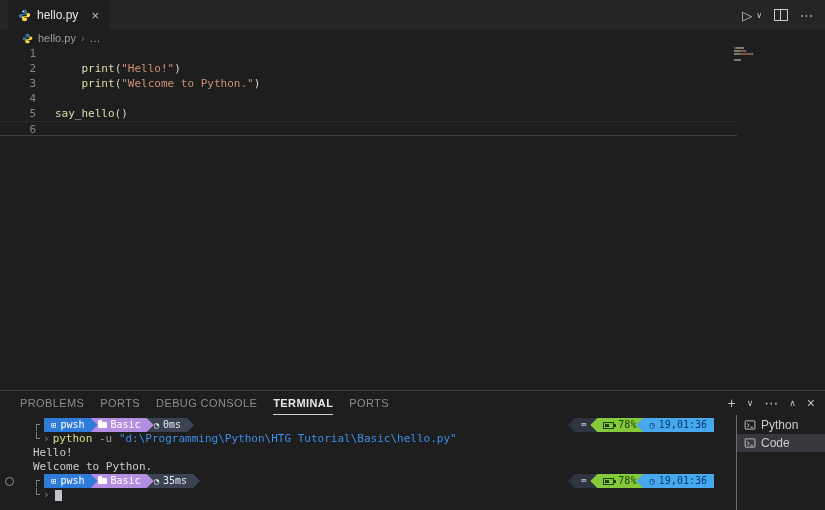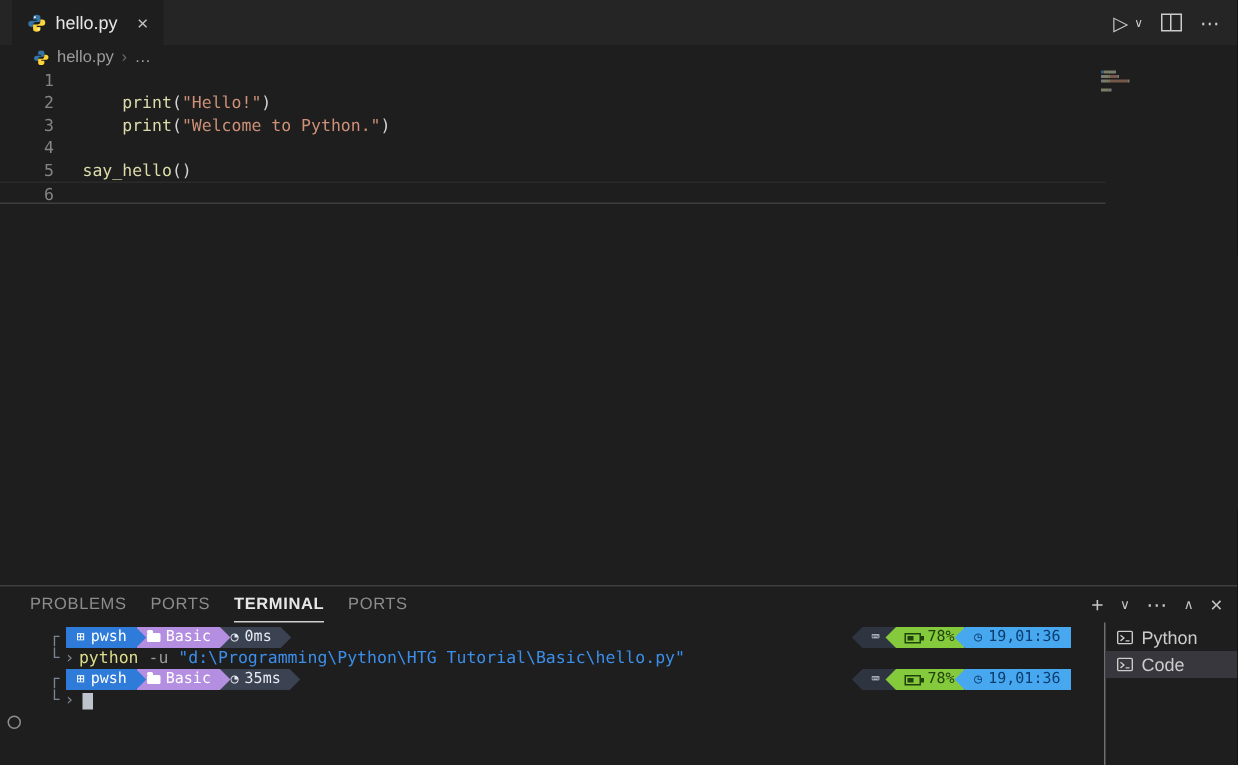--- a/index.html
+++ b/index.html
@@ -153,37 +153,40 @@
         </div>
         <div class="mm-line"></div>
       </div>
   </div>
 
   <div class="panel">
     <div class="panel-head">
       <div id="panel-tabs" style="display:flex;align-items:center;">
           <div class="ptab">PROBLEMS</div>
           <div class="ptab">PORTS</div>
+          <div class="ptab">DEBUG CONSOLE</div>
           <div class="ptab active">TERMINAL</div>
           <div class="ptab">PORTS</div>
         </div>
       <div class="panel-acts" id="panel-acts">
           <span class="pact">+</span>
           <span class="pact small">∨</span>
           <span class="pact">⋯</span>
           <span class="pact small">∧</span>
           <span class="pact">×</span>
         </div>
     </div>
     <div class="panel-body">
       <div class="term" id="term">
         <div class="deco-circle"></div>
         <div id="term-rows">
             <div class="trow"><span class="tconn">┌</span><span class="plgroup"><span class="seg seg-l" style="background: rgb(46, 123, 217); color: rgb(255, 255, 255); z-index: 9;"><span class="seg-ic">⊞</span><span>pwsh</span></span><span class="seg seg-l" style="background: rgb(180, 142, 224); color: rgb(255, 255, 255); z-index: 8; margin-left: -7px;"><span class="icon-folder"></span><span>Basic</span></span><span class="seg seg-l" style="background: rgb(59, 66, 82); color: rgb(229, 233, 240); z-index: 7; margin-left: -7px;"><span class="seg-ic">◔</span><span>0ms</span></span></span><span class="prgroup"><span class="seg seg-r" style="background: rgb(46, 52, 64); color: rgb(216, 222, 233); z-index: 1;"><span class="seg-ic">⌨</span></span><span class="seg seg-r" style="background: rgb(133, 201, 61); color: rgb(32, 66, 10); z-index: 2; margin-left: -7px;"><span class="icon-batt"></span><span>78%</span></span><span class="seg seg-r" style="background: rgb(71, 168, 240); color: rgb(10, 61, 110); z-index: 3; margin-left: -7px;"><span class="seg-ic">◷</span><span>19,01:36</span></span></span></div>
             <div class="trow"><span class="tconn">└</span><span class="tprompt-char">›</span><span style="color: rgb(220, 220, 139);">python</span><span style="color: rgb(155, 155, 155);"> -u </span><span style="color: rgb(59, 142, 234);">"d:\Programming\Python\HTG Tutorial\Basic\hello.py"</span></div>
+            <div class="trow"><span style="color: rgb(204, 204, 204);">Hello!</span></div>
+            <div class="trow"><span style="color: rgb(204, 204, 204);">Welcome to Python.</span></div>
             <div class="trow"><span class="tconn">┌</span><span class="plgroup"><span class="seg seg-l" style="background: rgb(46, 123, 217); color: rgb(255, 255, 255); z-index: 9;"><span class="seg-ic">⊞</span><span>pwsh</span></span><span class="seg seg-l" style="background: rgb(180, 142, 224); color: rgb(255, 255, 255); z-index: 8; margin-left: -7px;"><span class="icon-folder"></span><span>Basic</span></span><span class="seg seg-l" style="background: rgb(59, 66, 82); color: rgb(229, 233, 240); z-index: 7; margin-left: -7px;"><span class="seg-ic">◔</span><span>35ms</span></span></span><span class="prgroup"><span class="seg seg-r" style="background: rgb(46, 52, 64); color: rgb(216, 222, 233); z-index: 1;"><span class="seg-ic">⌨</span></span><span class="seg seg-r" style="background: rgb(133, 201, 61); color: rgb(32, 66, 10); z-index: 2; margin-left: -7px;"><span class="icon-batt"></span><span>78%</span></span><span class="seg seg-r" style="background: rgb(71, 168, 240); color: rgb(10, 61, 110); z-index: 3; margin-left: -7px;"><span class="seg-ic">◷</span><span>19,01:36</span></span></span></div>
             <div class="trow"><span class="tconn">└</span><span class="tprompt-char">›</span><span class="cursor-block"></span></div>
           </div>
       </div>
       <div class="sash"></div>
       <div class="termlist" id="termlist">
           <div class="tl-item">
             <span class="tl-icon">
               <svg width="12" height="12" viewBox="0 0 16 16" fill="none" stroke="#CCCCCC" stroke-width="1.2">
                 <rect x="1.5" y="2.5" width="13" height="11" rx="1"></rect>

